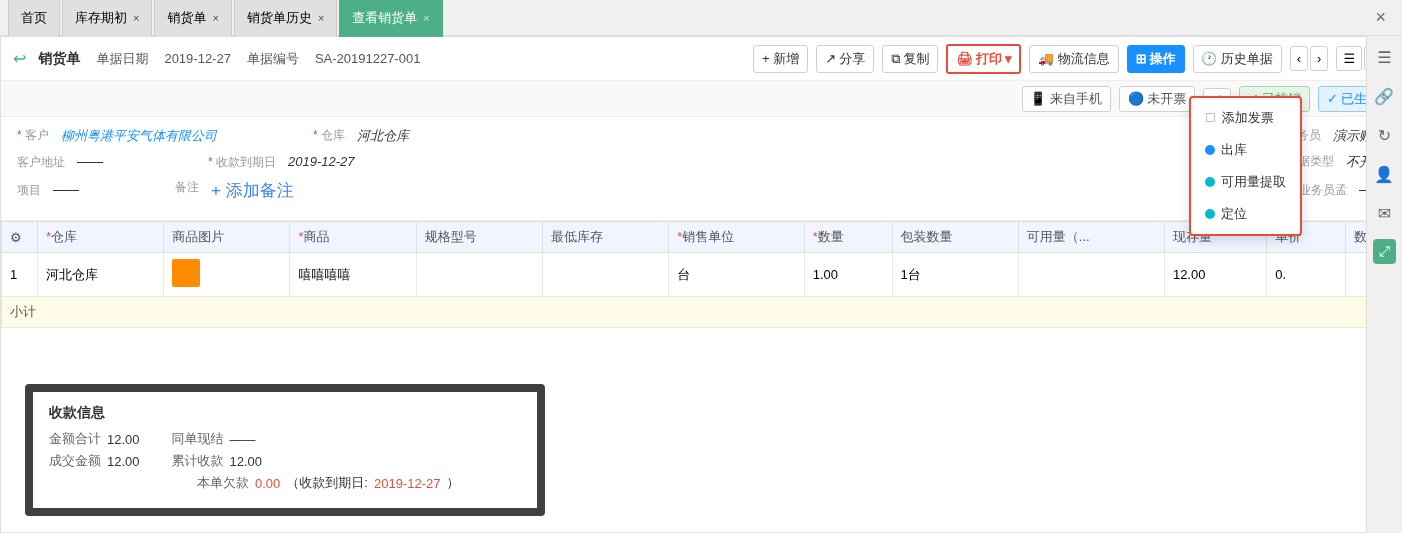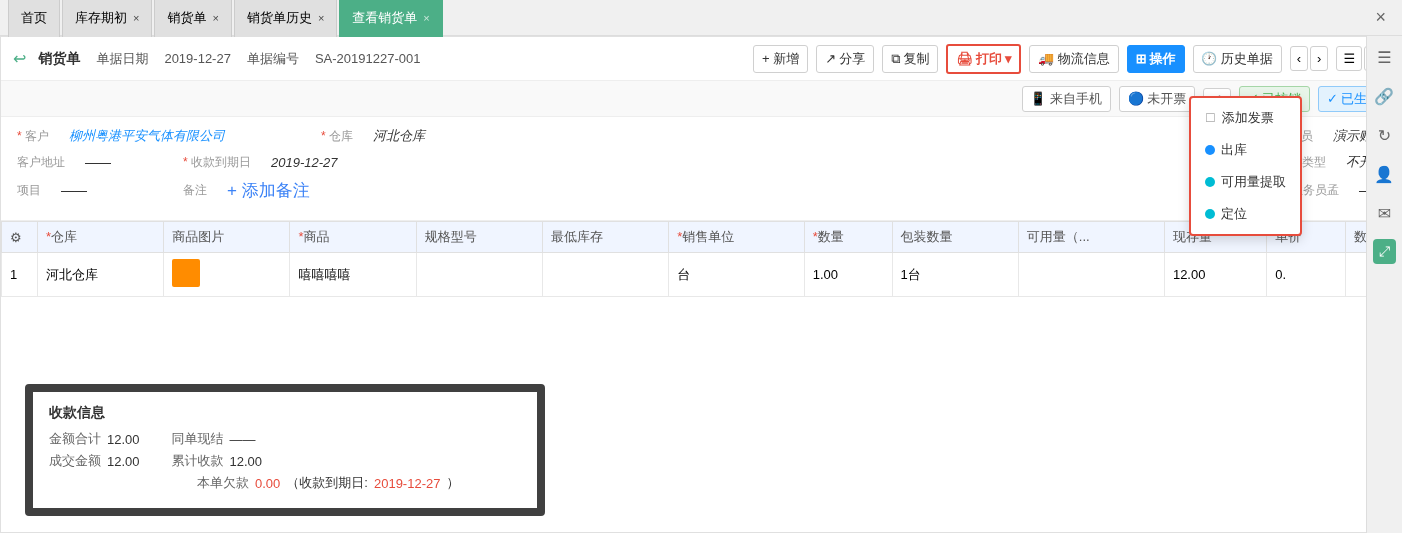--- a/index.html
+++ b/index.html
@@ -57,21 +57,21 @@
     .status-badge {
       display: flex; align-items: center; gap: 3px; padding: 3px 8px; border-radius: 3px;
       font-size: 12px; cursor: pointer;
     }
     .badge-green { background: #e8f5e9; color: #4caf50; border: 1px solid #a5d6a7; }
     .badge-blue { background: #e3f2fd; color: #1890ff; border: 1px solid #90caf9; }
 
     
     .form-area { padding: 10px 16px; border-bottom: 1px solid #eee; }
     .form-row { display: flex; align-items: center; margin-bottom: 8px; gap: 16px; flex-wrap: wrap; }
-    .form-field { display: flex; align-items: center; gap: 20px; }
+    .form-field { display: flex; align-items: flex-start; gap: 12px; }
     .form-label { color: #999; font-size: 12px; white-space: nowrap; }
     .form-label.required::before { content: '* '; color: #e74c3c; }
     .form-value { color: #333; font-size: 13px; font-style: italic; }
     .form-value.link { color: #1890ff; cursor: pointer; }
     .add-note { color: #3b82f6; cursor: pointer; font-size: 17px; }
     .add-note::before { content: '+ '; }
 
     
     .table-wrap { flex: 1; overflow: auto; }
     table { width: 100%; border-collapse: collapse; font-size: 12px; }
@@ -232,21 +232,21 @@
       <div class="form-field" style="margin-left: auto;">
         <span class="form-label">业务员</span>
         <span class="form-value">演示账号</span>
       </div>
     </div>
     <div class="form-row">
       <div class="form-field">
         <span class="form-label">客户地址</span>
         <span class="form-value">——</span>
       </div>
-      <div class="form-field" style="margin-left: 56px;">
+      <div class="form-field" style="margin-left: 89px;">
         <span class="form-label required">收款到期日</span>
         <span class="form-value">2019-12-27</span>
       </div>
       <div class="form-field" style="margin-left: auto;">
         <span class="form-label required">票据类型</span>
         <span class="form-value">不开票</span>
       </div>
     </div>
     <div class="form-row">
       <div class="form-field">
@@ -294,20 +294,23 @@
           <td></td>
           <td></td>
           <td>台</td>
           <td>1.00</td>
           <td>1台</td>
           <td></td>
           <td>12.00</td>
           <td>0.</td>
           <td></td>
         </tr>
+        <tr class="subtotal-row">
+          <td colspan="13">小计</td>
+        </tr>
       </tbody>
     </table>
   </div>
 
   <div style="padding: 0 12px 8px 12px; background: #fff;">
     <div class="bottom-info">
       <div class="bottom-title">收款信息</div>
       <div class="bottom-row">
         <div class="bottom-field">
           <span class="bottom-label">金额合计</span>

